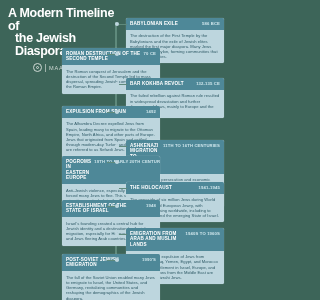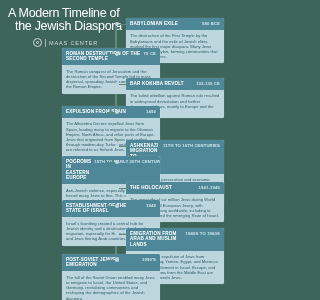--- a/index.html
+++ b/index.html
@@ -9,21 +9,21 @@
     font-family:"Liberation Sans", sans-serif;
     overflow:hidden;
     position:relative;
   }
 
   
   .header { position:absolute; left:8px; top:7px; width:118px; }
   .title {
     color:#ffffff;
     font-size:12.5px;
-    font-weight:400;
+    font-weight:700;
     line-height:12.5px;
     letter-spacing:-0.3px;
   }
   .title .l2 { display:block; padding-left:7px; }
 
   .brand {
     display:flex; align-items:center; gap:3px;
     margin-top:6px; padding-left:25px;
   }
   .seal {

